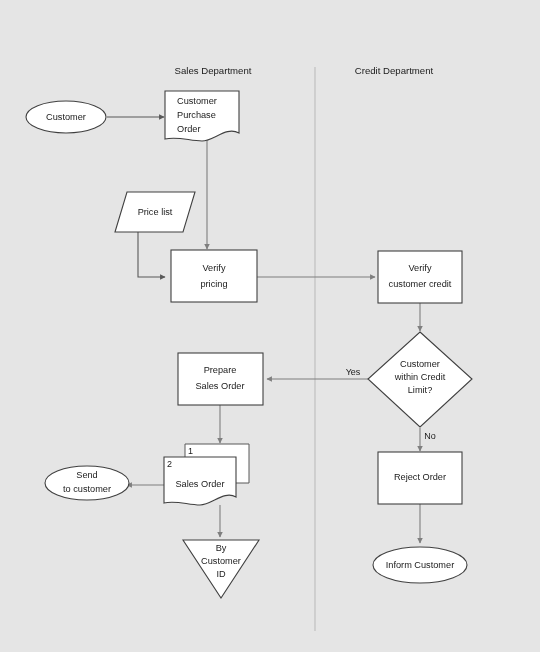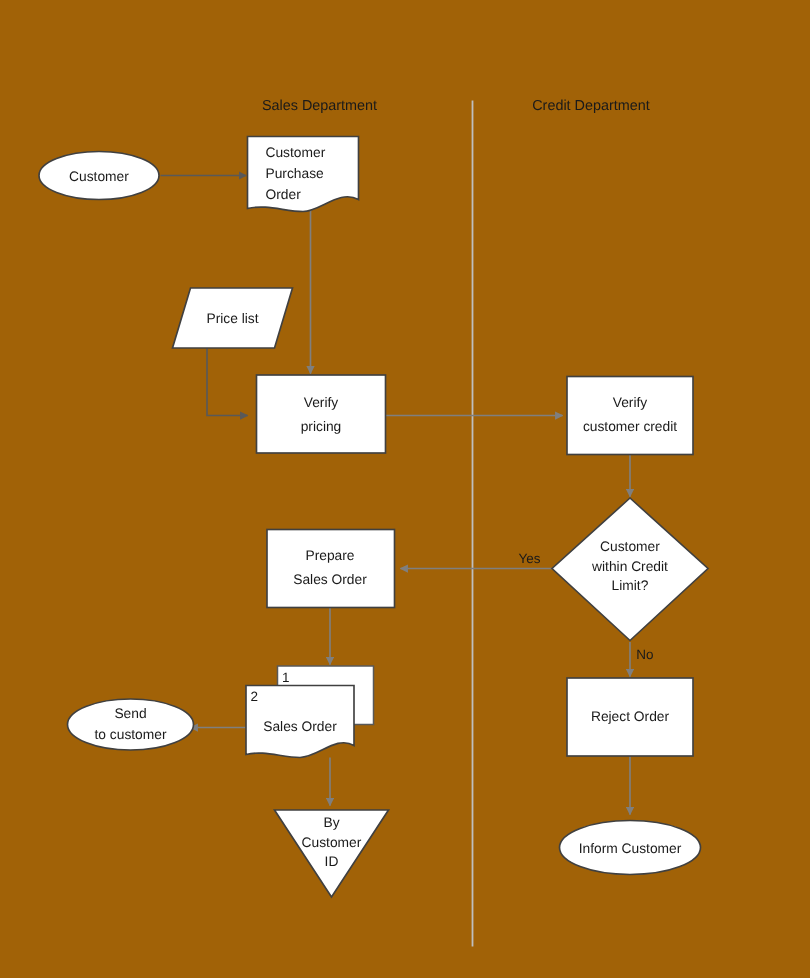--- a/index.html
+++ b/index.html
@@ -10,21 +10,21 @@
   body {
     width: 540px;
     height: 652px;
     font-family: "Liberation Sans", sans-serif;
     overflow: hidden;
   }
   #diagram-root {
     position: relative;
     width: 540px;
     height: 652px;
-    background: #a16207;
+    background: #e5e5e5;
   }
   svg.flow {
     display: block;
     width: 540px;
     height: 652px;
   }
   .shape-outline {
     fill: #ffffff;
     stroke: #404040;
     stroke-width: 1.1;

